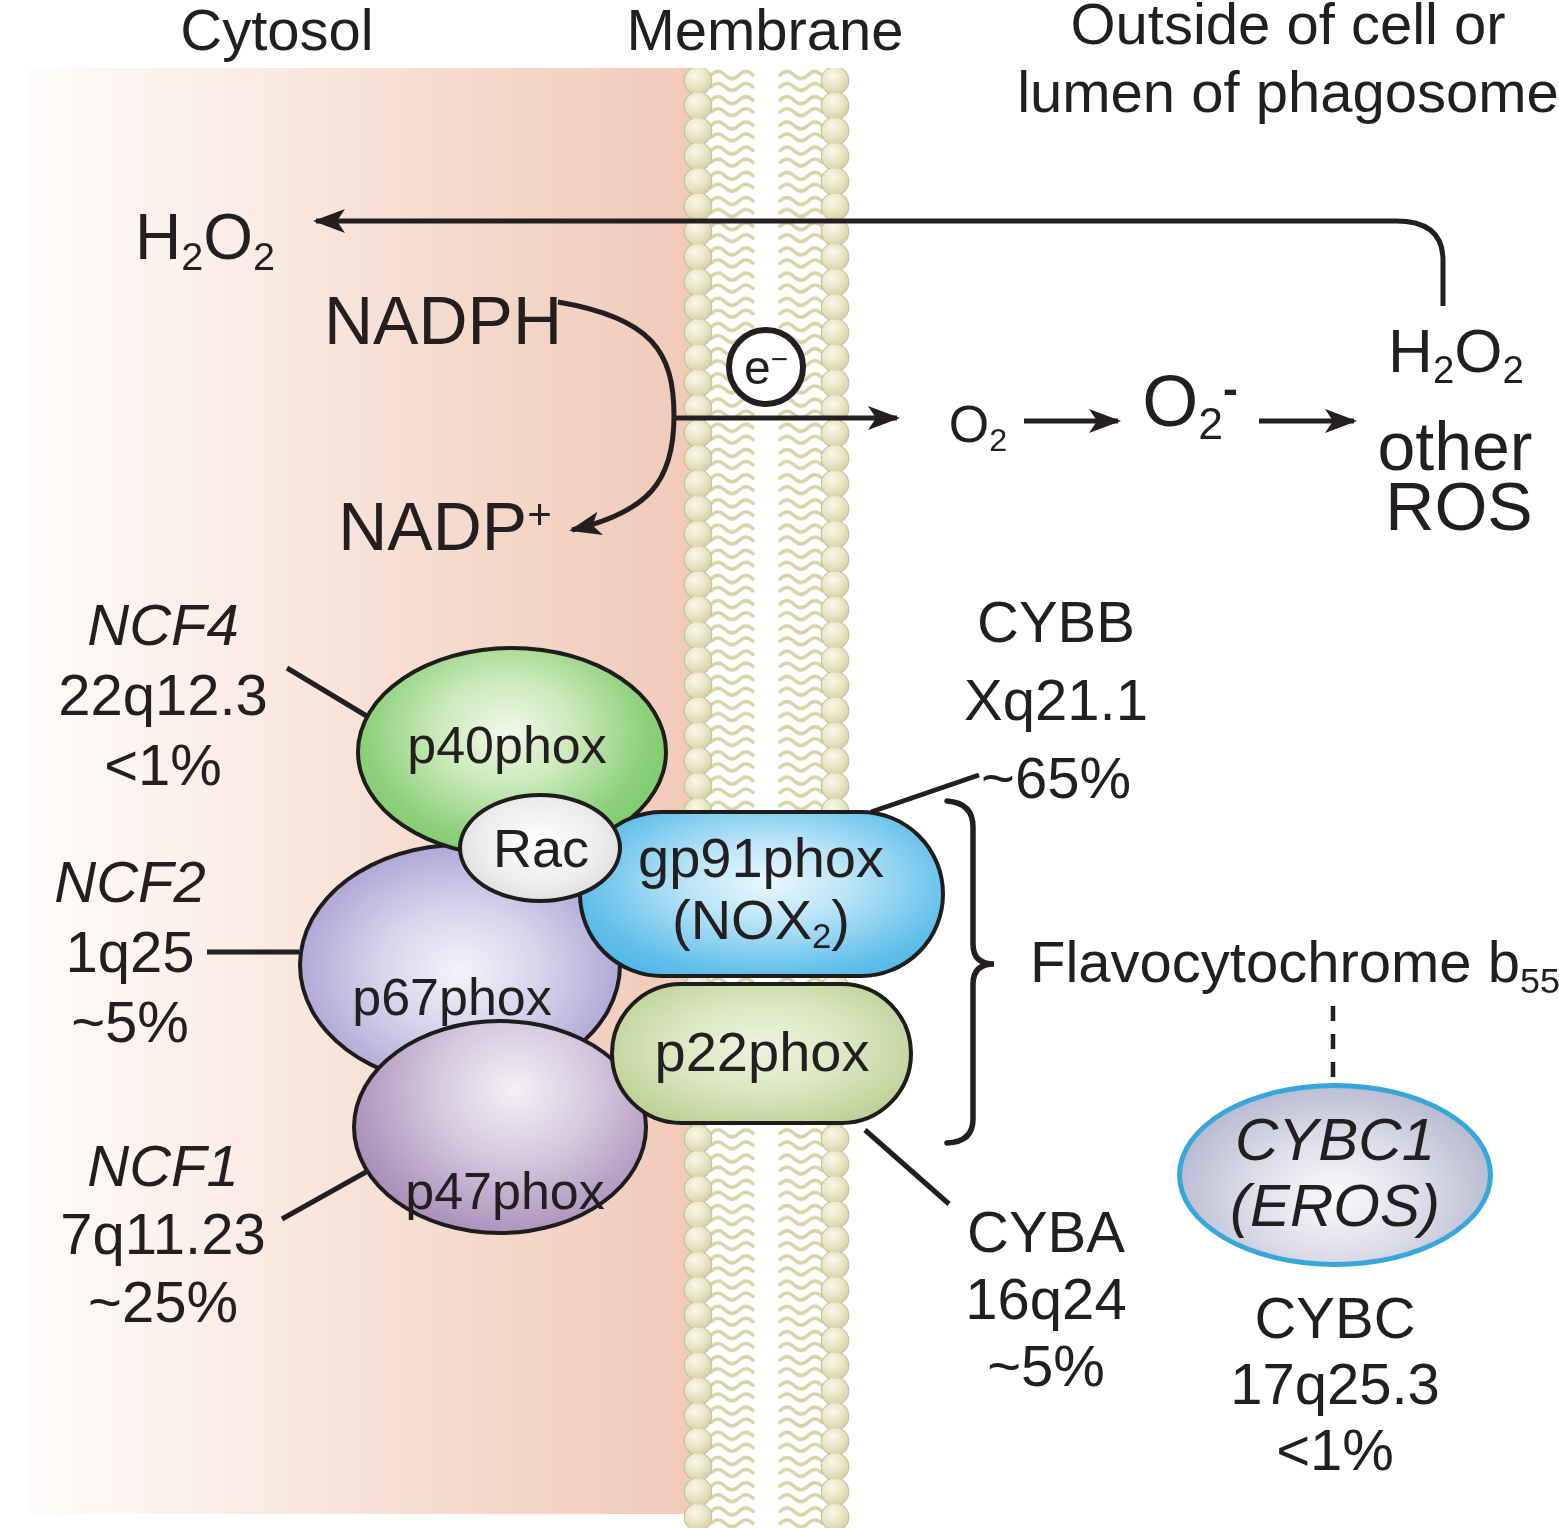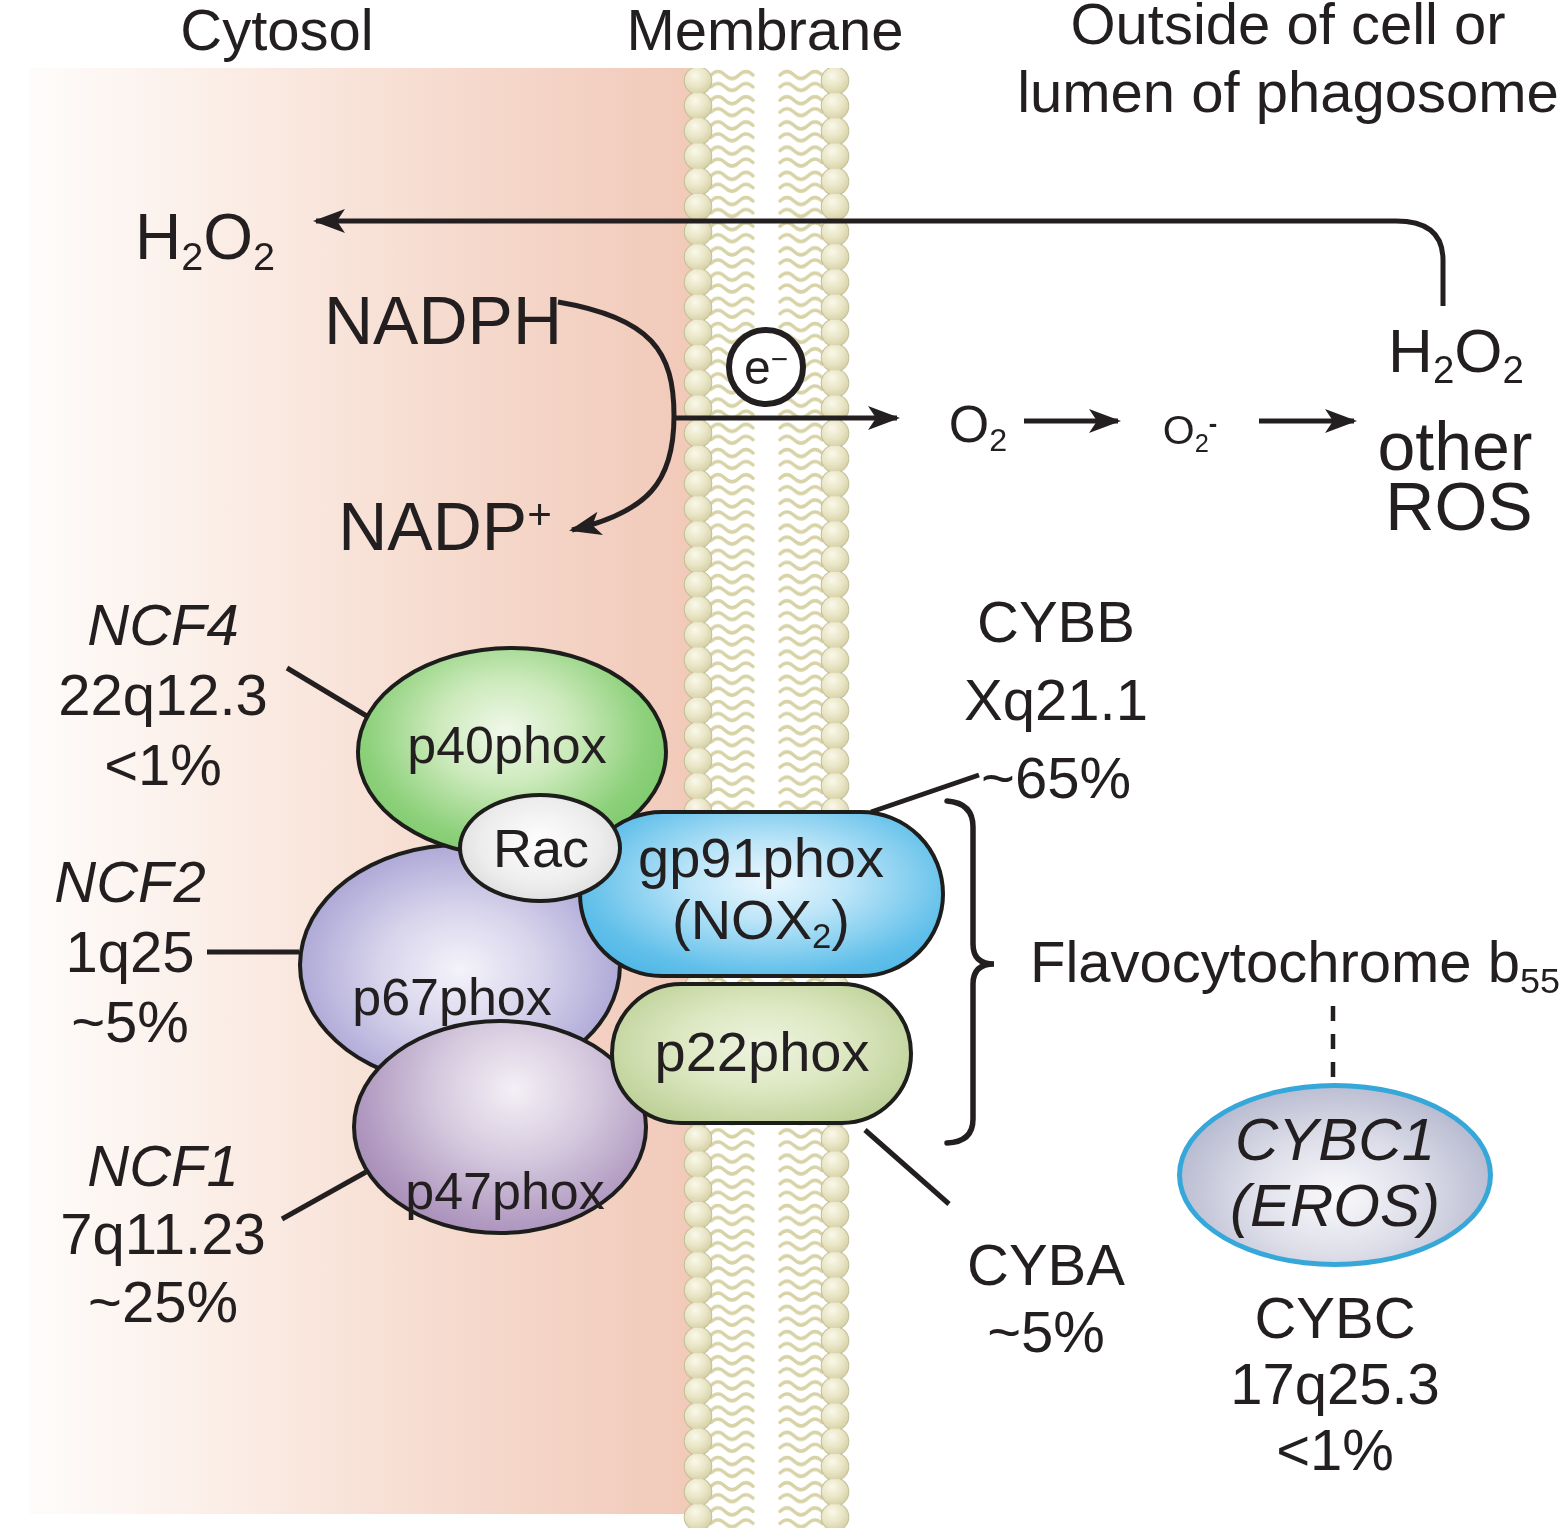--- a/index.html
+++ b/index.html
@@ -142,21 +142,21 @@
   </div>
 
   <div id="e-circle" class="abs">
     <span><span>e</span><sup>−</sup></span>
   </div>
 
   <div class="lbl chem" style="left:978px;top:427px;font-size:52px;">
     <span>O</span><sub>2</sub>
   </div>
 
-  <div class="lbl chem" style="left:1190px;top:433px;font-size:41px;">
+  <div class="lbl chem" style="left:1190px;top:405px;font-size:72px;">
     <span>O</span><sub>2</sub><sup style="font-weight:bold;">-</sup>
   </div>
 
   <div class="lbl chem" style="left:1456px;top:354px;font-size:62px;">
     <span>H</span><sub>2</sub><span>O</span><sub>2</sub>
   </div>
   <div class="lbl chem" style="left:1455px;top:423px;margin-top:23px;">other</div>
   <div class="lbl chem" style="left:1459px;top:506px;">ROS</div>
 
   <div class="blob p67" style="left:298px;top:843px;width:324px;height:244px;"></div>
@@ -200,20 +200,21 @@
     <div>7q11.23</div>
     <div>~25%</div>
   </div>
   <div class="gene-block" id="gene-cybb" style="left:1056px;top:700px;">
     <div class="g-name">CYBB</div>
     <div>Xq21.1</div>
     <div>~65%</div>
   </div>
   <div class="gene-block" id="gene-cyba" style="left:1016px;top:1298px;margin-left:30px;">
     <div class="g-name">CYBA</div>
+    <div>16q24</div>
     <div>~5%</div>
   </div>
   <div class="gene-block" id="gene-cybc" style="left:1335px;top:1384px;">
     <div class="g-name">CYBC</div>
     <div>17q25.3</div>
     <div>&lt;1%</div>
   </div>
 
 </div>
 

